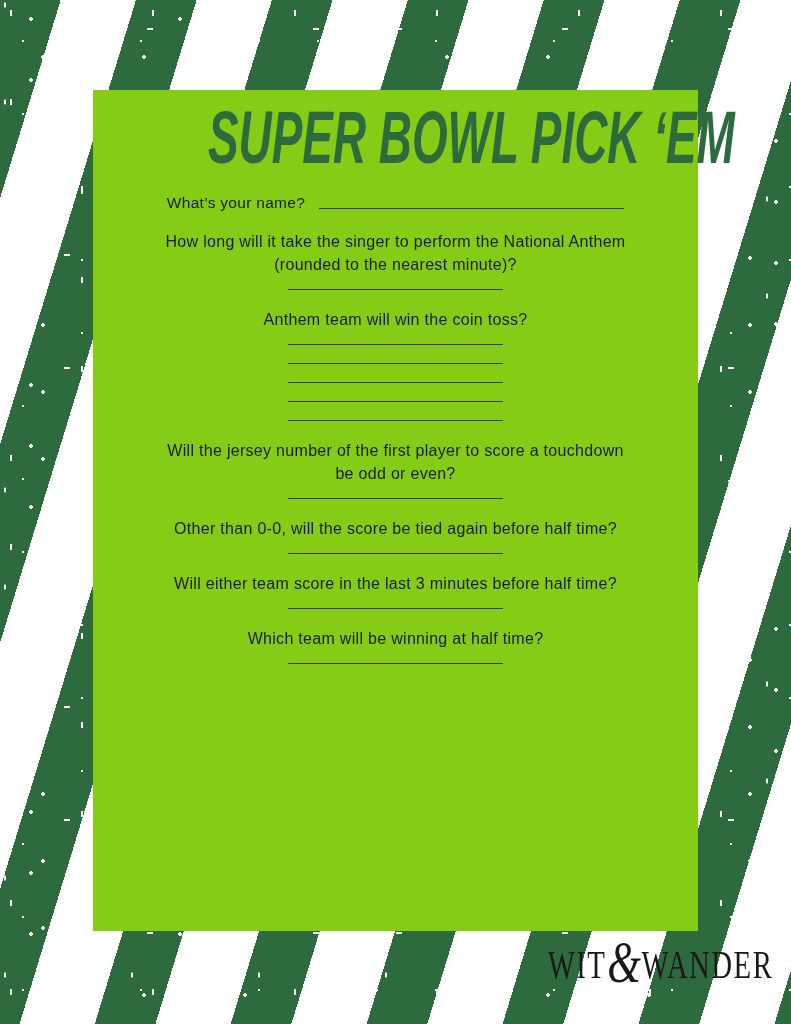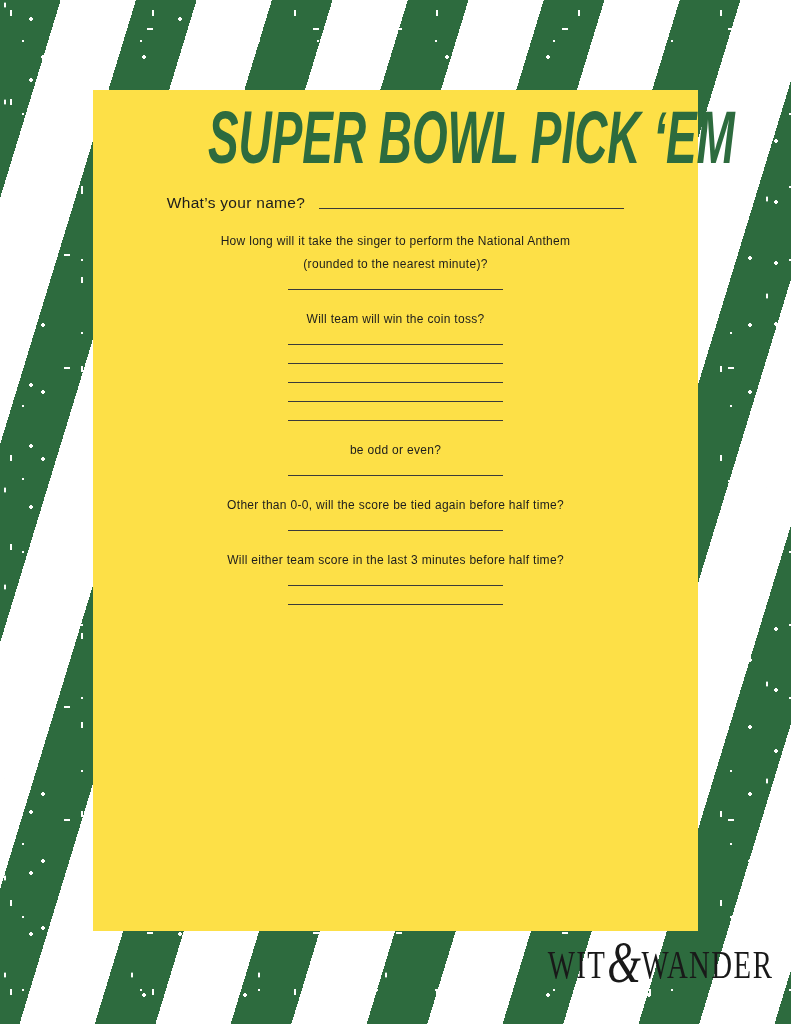--- a/index.html
+++ b/index.html
@@ -28,21 +28,21 @@
         #ffffff 58px,
         #ffffff 130px);
     background-size: 71px 89px, 101px 67px, 83px 113px, 59px 73px, 127px 97px, 149px 61px, auto;
   }
 
   
   .sheet {
     position: absolute;
     left: 93px; top: 90px;
     width: 605px; height: 841px;
-    background: #fde047;
+    background: #84cc16;
     text-align: center;
     color: var(--text-black, #1c1c1c);
   }
 
   .title {
     margin: 12px 0 0 0;
     line-height: 72px;
     font-family: "Liberation Sans", sans-serif;
     font-style: italic;
     font-weight: 700;
@@ -64,21 +64,21 @@
     letter-spacing: 0.3px;
   }
   .name-line {
     width: 305px;
     border-bottom: 1.5px solid var(--line-gray, #3a3a3a);
     margin-bottom: 3px;
   }
 
   .q {
     margin-top: 18px;
-    font-size: 12px;
+    font-size: 16px;
     line-height: 23px;
     letter-spacing: 0.3px;
   }
   .q .l { display: block; }
   .q .l:empty { display: none; }
 
   .answer-line {
     width: 215px;
     margin: 13px auto 0 auto;
     border-bottom: 1.5px solid var(--line-gray, #3a3a3a);
@@ -122,21 +122,21 @@
     <div class="name-line"></div>
   </div>
 
   <div class="q">
     <span class="l">How long will it take the singer to perform the National Anthem</span>
     <span class="l">(rounded to the nearest minute)?</span>
     <div class="answer-line"></div>
   </div>
 
   <div class="q">
-    <span class="l">Will team will win the coin toss?</span>
+    <span class="l">Anthem team will win the coin toss?</span>
     <div class="answer-line"></div>
   </div>
 
 
   <div class="q">
     <div class="answer-line"></div>
   </div>
 
   <div class="q">
     <div class="answer-line"></div>
@@ -144,35 +144,37 @@
 
   <div class="q">
     <div class="answer-line"></div>
   </div>
 
   <div class="q">
     <div class="answer-line"></div>
   </div>
 
   <div class="q">
+    <span class="l">Will the jersey number of the first player to score a touchdown</span>
     <span class="l">be odd or even?</span>
     <div class="answer-line"></div>
   </div>
 
   <div class="q">
     <span class="l">Other than 0-0, will the score be tied again before half time?</span>
     <div class="answer-line"></div>
   </div>
 
   <div class="q">
     <span class="l">Will either team score in the last 3 minutes before half time?</span>
     <div class="answer-line"></div>
   </div>
 
   <div class="q">
+    <span class="l">Which team will be winning at half time?</span>
     <div class="answer-line"></div>
   </div>
 
 
 </div>
 
 <div class="logo">
   <span class="word">WIT</span>
   <span class="amp">&amp;</span>
   <span class="word">WANDER</span>

